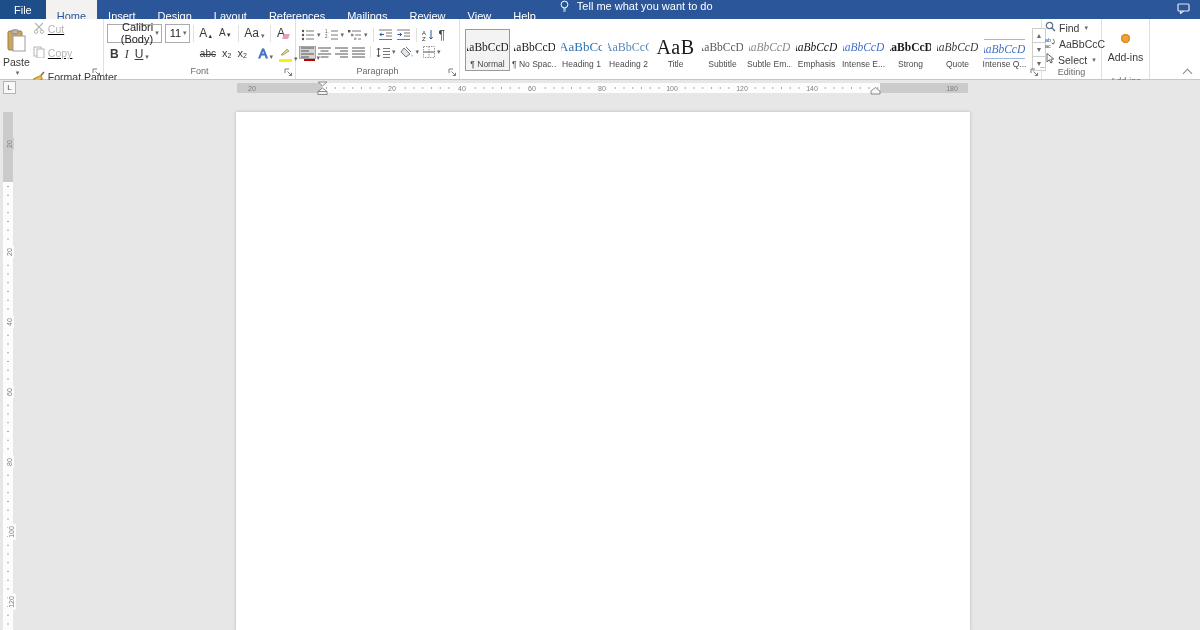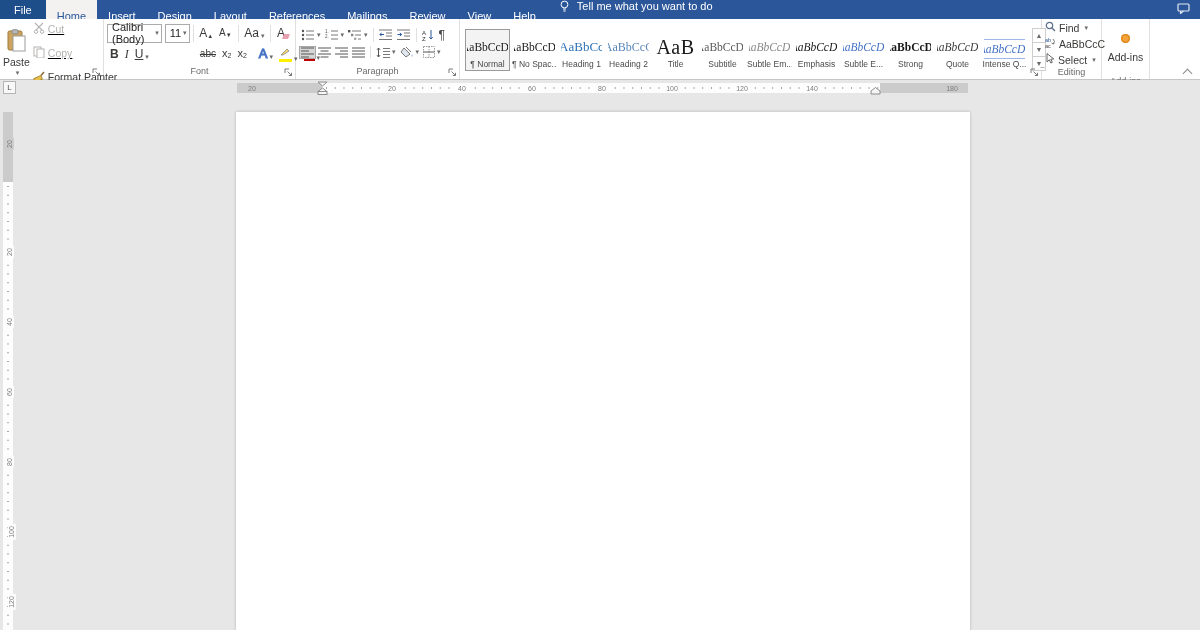--- a/index.html
+++ b/index.html
@@ -30,21 +30,21 @@
   .g-clipboard { width:104px; }
   .paste-btn { flex-direction:column; justify-content:center; width:34px; height:56px; font-size:10.5px; gap:1px; }
   .clip-col { display:flex; flex-direction:column; justify-content:center; gap:8px; font-size:10.5px;text-decoration:underline; }
   .small-btn { display:flex; align-items:center; gap:3px; padding:1px 3px; font-size:10.5px; color:#3b3a39; white-space:nowrap; }
 
   
   .g-font { width:192px; }
   .rows { display:flex; flex-direction:column; width:100%; gap:2px; }
   .row { display:flex; align-items:center; }
   .combo { display:flex; align-items:center; justify-content:space-between; border:1px solid #ababab; background:#fff; height:19px; font-size:11px; padding:0 2px 0 4px; color:#222; }
-  .combo-font { width:96px; }
+  .combo-font { width:96px;text-align:right; }
   .combo-size { width:33px; margin-left:3px; }
   .fbtn { padding:1px 3px; font-size:12px; color:#3b3a39; display:flex; align-items:flex-end; line-height:1; }
   .glyph-b { font-weight:bold; font-size:12px; }
   .glyph-i { font-style:italic; font-family:"Liberation Serif",serif; font-size:12px; }
   .glyph-u { text-decoration:underline; font-size:12px; }
   .glyph-abc { text-decoration:line-through; font-size:10px;margin-left:39px; }
   .sup,.subs { font-size:11px; }
   .sup sup,.subs sub { font-size:7px; }
   .tiny-tri-up { font-size:6px; vertical-align:top; color:#3b3a39; }
   .tiny-tri-dn { font-size:6px; vertical-align:top; color:#3b3a39; }
@@ -461,21 +461,21 @@
         <div class="style-item s-subtle">
           <div class="sample">AaBbCcDc</div>
           <div class="style-name">Subtle Em...</div>
         </div>
         <div class="style-item s-emph">
           <div class="sample">AaBbCcDc</div>
           <div class="style-name">Emphasis</div>
         </div>
         <div class="style-item s-intense-e">
           <div class="sample">AaBbCcDc</div>
-          <div class="style-name">Subtle E...</div>
+          <div class="style-name">Intense E...</div>
         </div>
         <div class="style-item s-strong">
           <div class="sample">AaBbCcDc</div>
           <div class="style-name">Strong</div>
         </div>
         <div class="style-item s-quote">
           <div class="sample">AaBbCcDc</div>
           <div class="style-name">Quote</div>
         </div>
         <div class="style-item s-intense-q">

